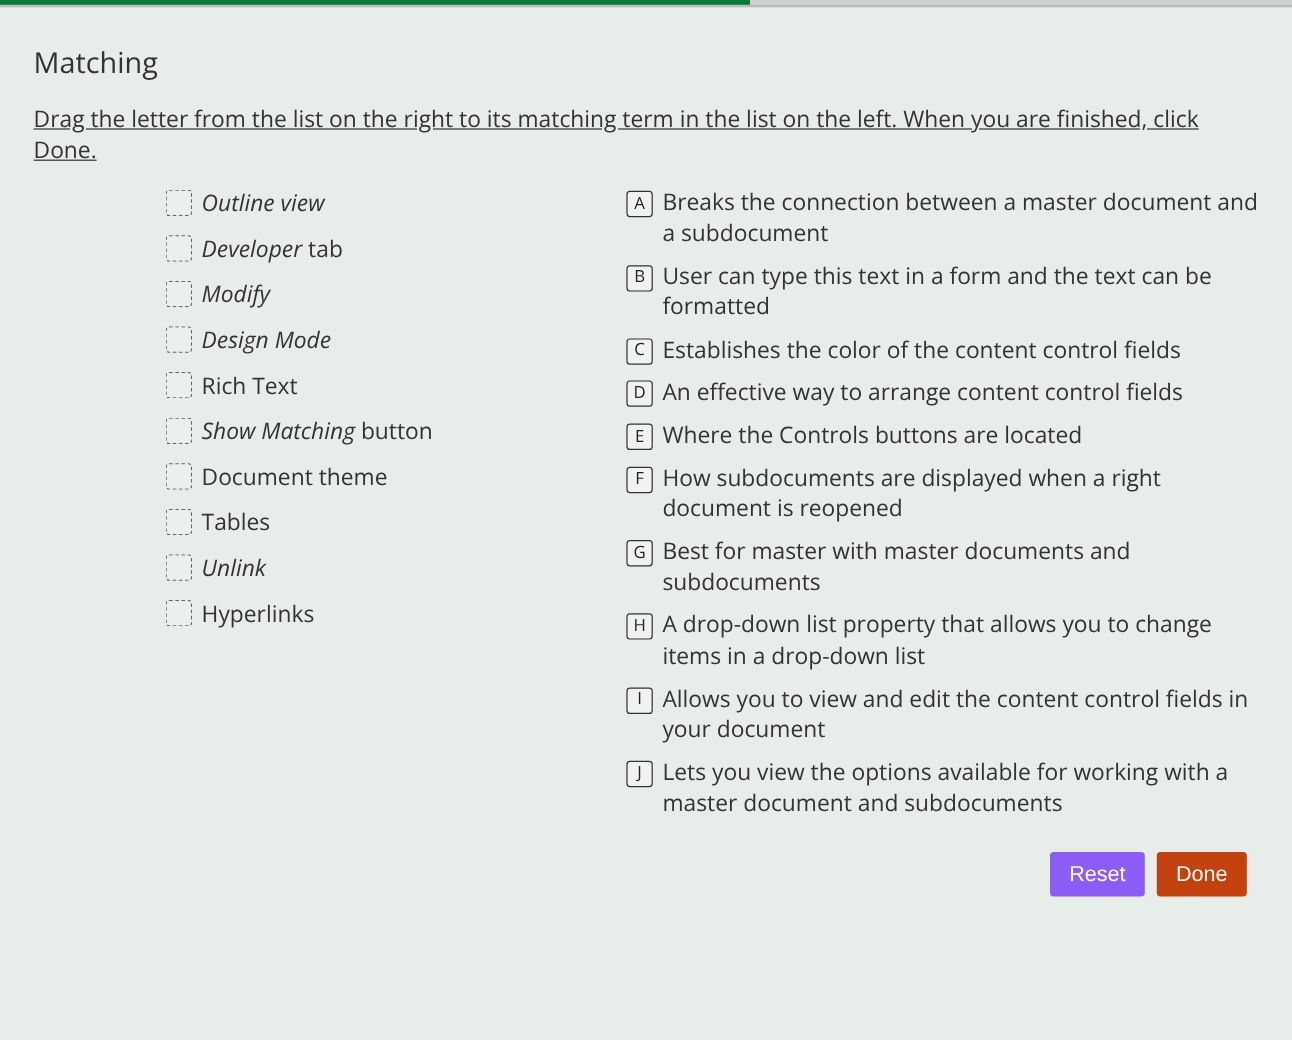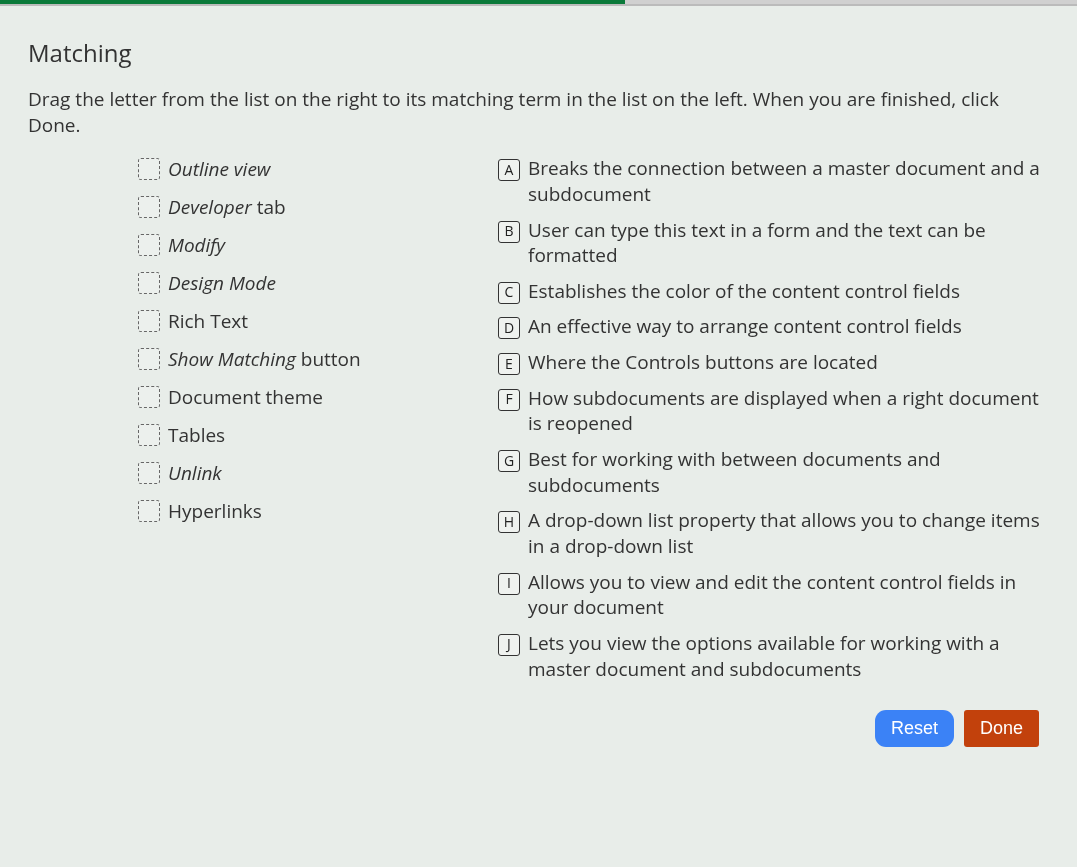--- a/index.html
+++ b/index.html
@@ -28,24 +28,25 @@
     font-size: 24px;
     font-weight: 400;
     color: #333;
     margin-bottom: 18px;
   }
   .instructions {
     font-size: 19px;
     color: #333;
     line-height: 1.35;
     margin-bottom: 18px;
+    text-decoration: underline;
   }
   .columns {
     display: flex;
-    gap: 40px;
+    gap: 64px;
     padding-left: 110px;
   }
   .left-col {
     flex: 0 0 320px;
   }
   .right-col {
     flex: 1;
   }
   .term-row {
     display: flex;
@@ -98,21 +99,21 @@
     padding-right: 10px;
   }
   .btn {
     padding: 8px 16px;
     font-size: 18px;
     color: #fff;
     border: none;
     border-radius: 3px;
     cursor: pointer;
   }
-  .btn-reset { background: #3b82f6; border-radius: 11px; }
+  .btn-reset { background: #8b5cf6; }
   .btn-done  { background: #c2410c; }
 </style>
 </head>
 <body>
 
 <div class="progress-bar" data-name="progress-bar">
   <div class="progress-fill" data-name="progress-fill" style="width: 58%;"></div>
 </div>
 
 <div class="container" data-name="quiz-container">
@@ -182,21 +183,21 @@
         <div class="def-row" data-name="definition-row">
           <div class="letter-tile" data-name="letter-tile">E</div>
           <div class="def-text" data-name="definition-text">Where the Controls buttons are located</div>
         </div>
         <div class="def-row" data-name="definition-row">
           <div class="letter-tile" data-name="letter-tile">F</div>
           <div class="def-text" data-name="definition-text">How subdocuments are displayed when a right document is reopened</div>
         </div>
         <div class="def-row" data-name="definition-row">
           <div class="letter-tile" data-name="letter-tile">G</div>
-          <div class="def-text" data-name="definition-text">Best for working with between documents and subdocuments</div>
+          <div class="def-text" data-name="definition-text">Best for master with master documents and subdocuments</div>
         </div>
         <div class="def-row" data-name="definition-row">
           <div class="letter-tile" data-name="letter-tile">H</div>
           <div class="def-text" data-name="definition-text">A drop-down list property that allows you to change items in a drop-down list</div>
         </div>
         <div class="def-row" data-name="definition-row">
           <div class="letter-tile" data-name="letter-tile">I</div>
           <div class="def-text" data-name="definition-text">Allows you to view and edit the content control fields in your document</div>
         </div>
         <div class="def-row" data-name="definition-row">

